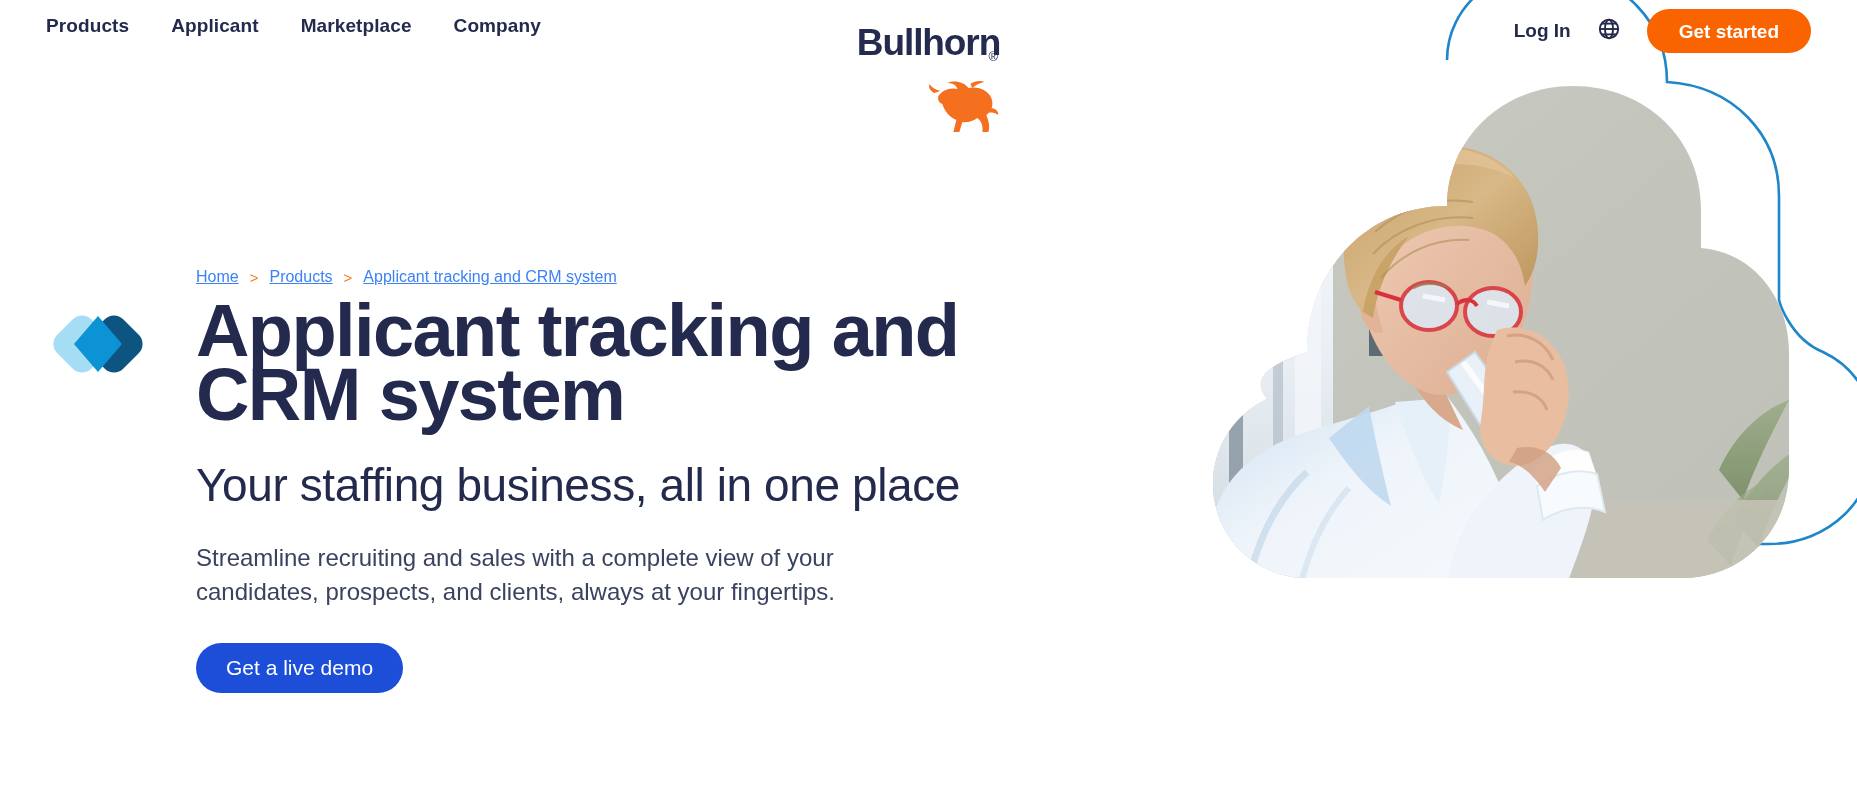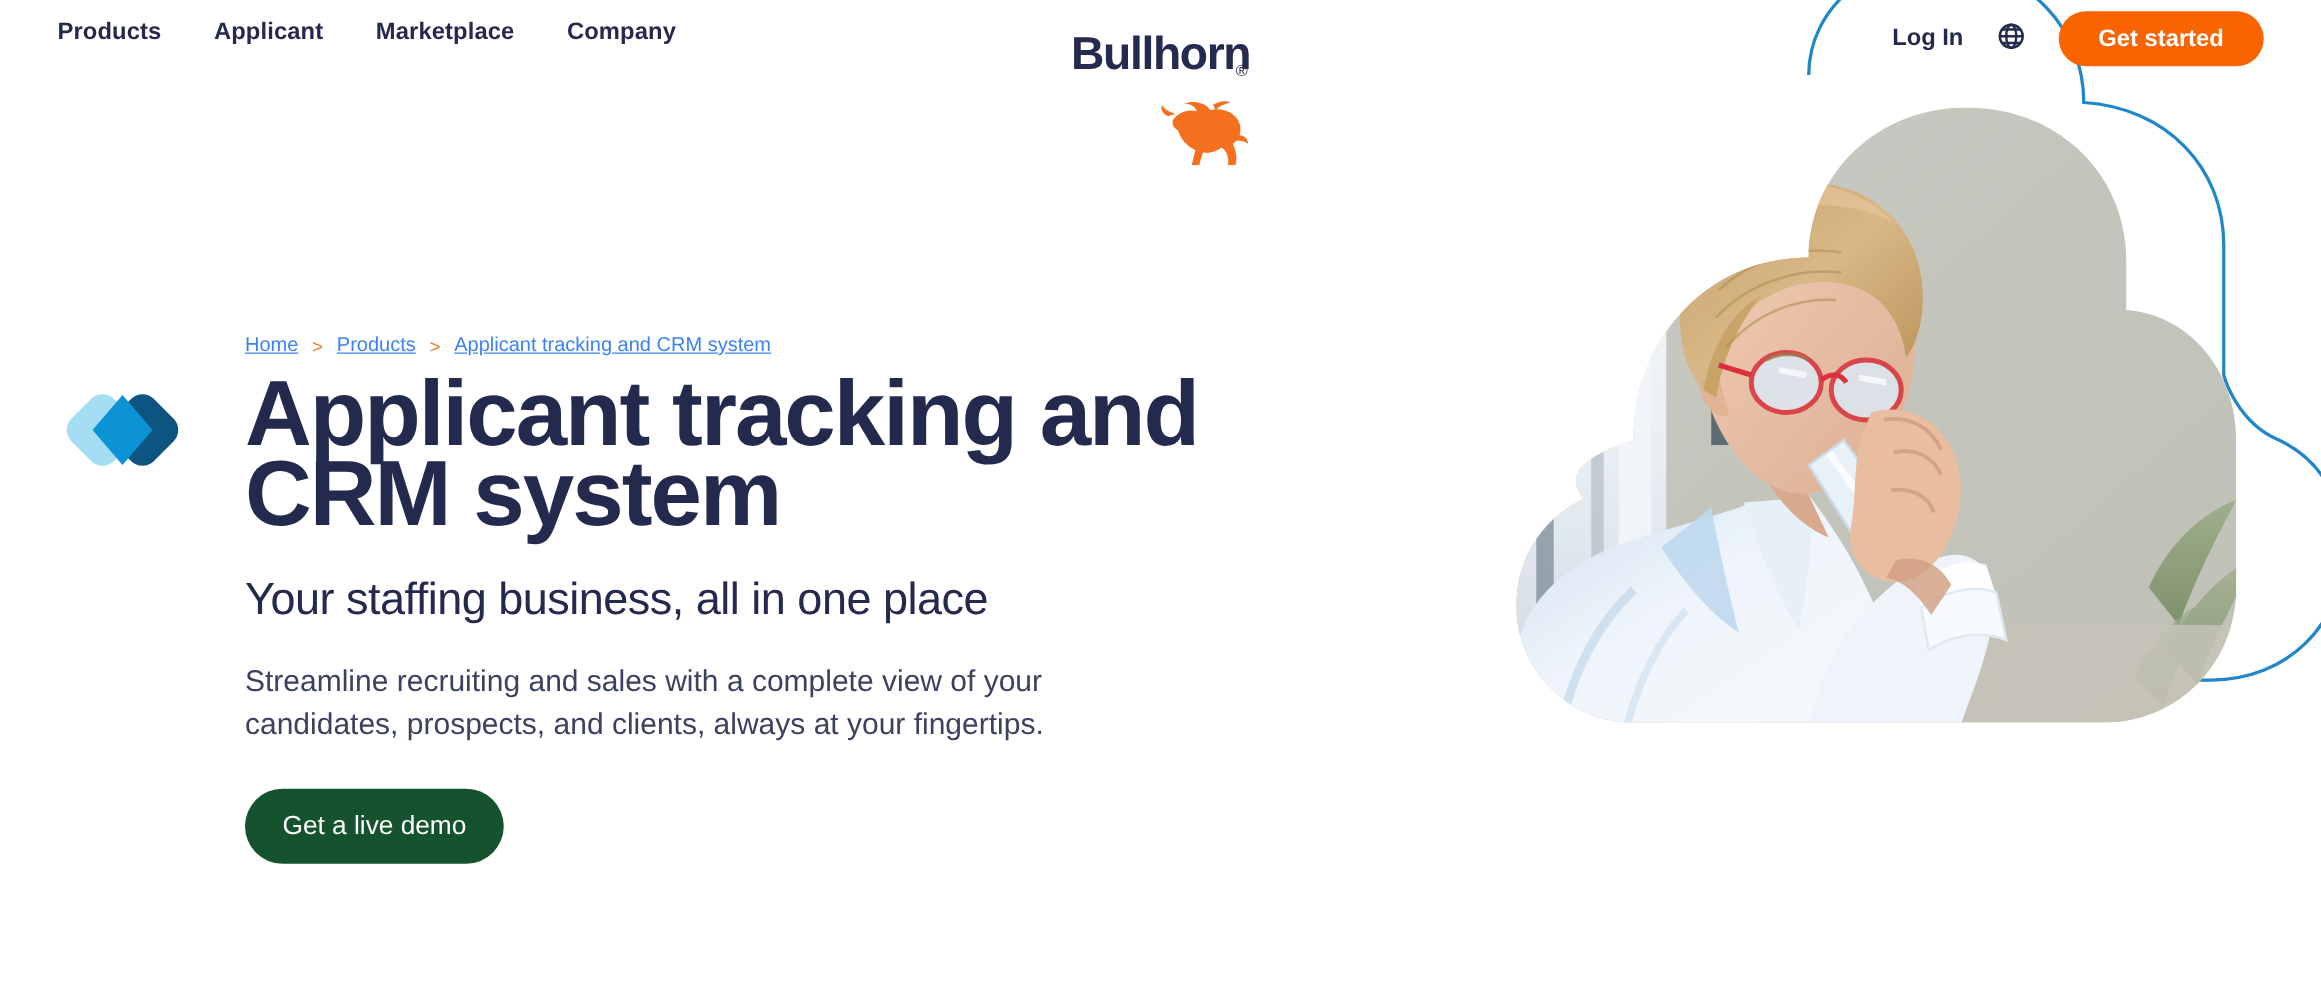--- a/index.html
+++ b/index.html
@@ -74,32 +74,32 @@
   }
   .crumb{ color:#3b82f6; cursor:pointer; white-space:nowrap;text-decoration:underline; }
   .crumb.current{ cursor:default; }
   .crumb-sep{ color:#f47a20; font-size:15px; }
   h1.hero-title{
     font-size:74px; line-height:.87; font-weight:bold;
     color:#232a4d; letter-spacing:-1.6px; margin-bottom:30px;
     font-family:"Liberation Sans", sans-serif;
   }
   .hero-sub{
-    font-size:36px; color:#232a4d; font-weight:normal;
+    font-size:46px; color:#232a4d; font-weight:normal;
     letter-spacing:-.4px; margin-bottom:29px;
     font-family:"Liberation Sans", sans-serif;
   }
   .hero-body{
     font-size:24px; line-height:1.42; color:#3b4260;
     max-width:680px; margin-bottom:34px;
   }
   .demo-btn{
-    display:inline-block; background:#14532d; color:#fff;
+    display:inline-block; background:#1d4ed8; color:#fff;
     font-size:21px; border:none; border-radius:30px;
-    padding:0 30px; height:60px; line-height:47px;
+    padding:0 30px; height:50px; line-height:47px;
     cursor:pointer; font-family:"Liberation Sans", sans-serif;
   }
 </style>
 </head>
 <body>
 
 <div class="page">
 
   <div class="hero-art">
     <svg width="880" height="795" viewBox="0 0 880 795" xmlns="http://www.w3.org/2000/svg">

